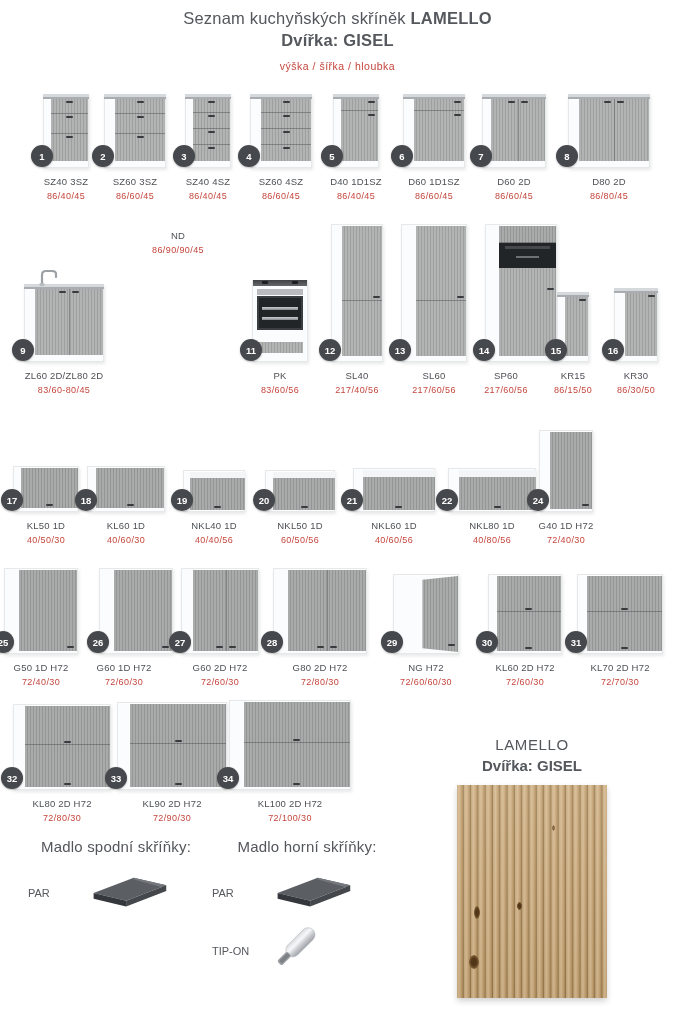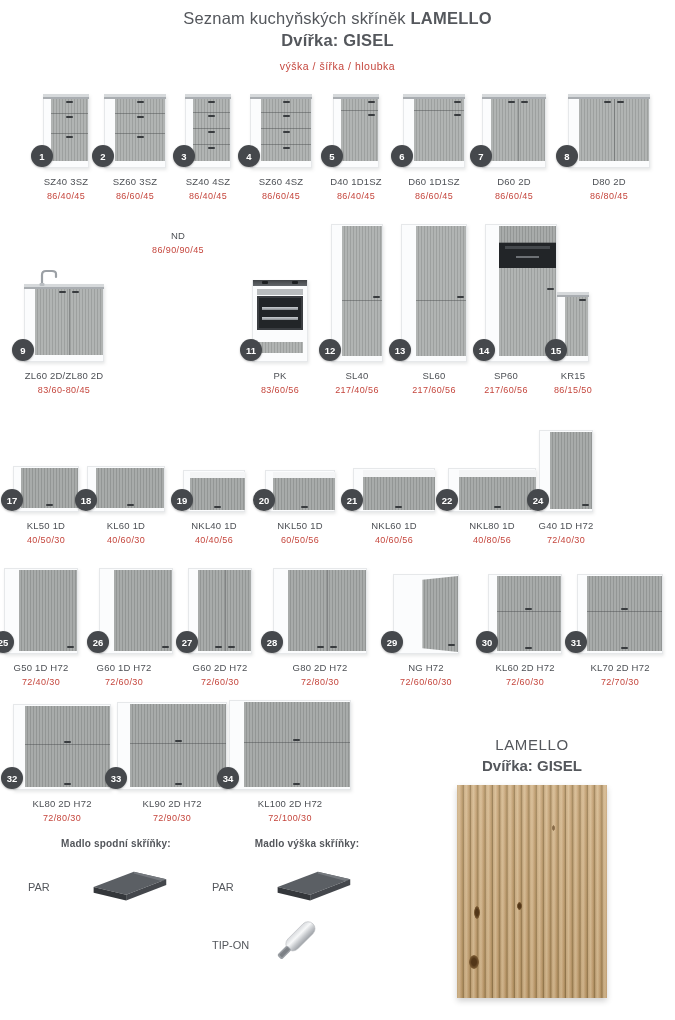--- a/index.html
+++ b/index.html
@@ -25,21 +25,21 @@
   .fl{background:repeating-linear-gradient(90deg,#b1b4b3 0 2px,#9da09f 2px 3px);}
   .fl2{background:repeating-linear-gradient(90deg,#a8abaa 0 2px,#939695 2px 3px);}
   .panel{position:absolute;left:0;right:0;}
   .seam{border-bottom:1px solid rgba(70,73,76,.45);box-sizing:border-box;}
   .vseam{position:absolute;top:0;bottom:0;width:1px;background:rgba(70,73,76,.4);left:50%;}
   .h{position:absolute;width:7px;height:2px;background:#393c3f;border-radius:1px;z-index:4;}
   .badge{position:absolute;left:-12px;bottom:1px;width:22px;height:22px;border-radius:50%;
          background:#45484c;color:#fff;font-size:9.5px;font-weight:700;z-index:6;
          display:flex;align-items:center;justify-content:center;box-shadow:0 1px 2px rgba(0,0,0,.25);}
   
-  .sec-title{font-size:10px;font-weight:700;color:#53565b;letter-spacing:.2px;}
+  .sec-title{font-size:15px;font-weight:400;color:#53565b;letter-spacing:.2px;}
   .handle-row{display:flex;align-items:center;margin-top:14px;}
   .par-label{font-size:11px;margin-right:16px;min-width:42px;}
   .bottom-left{position:absolute;left:28px;top:838px;width:176px;}
   .bottom-right{position:absolute;left:212px;top:838px;width:190px;}
   .bottom-left .sec-title,.bottom-right .sec-title{text-align:center;}
   
   .sample{position:absolute;left:448px;top:736px;width:168px;text-align:center;}
   .sample-brand{font-size:15px;letter-spacing:.6px;}
   .sample-door{font-size:15px;font-weight:700;margin-top:4px;}
   .wood{position:relative;margin:11px auto 0;width:150px;height:213px;
@@ -327,20 +327,34 @@
             <div class="ctop"></div>
       <div class="front fl" style="left:26%;top:5px;right:1px;bottom:6px">
               <div class="h" style="top:2px;right:2px"></div>
             </div>
             <div class="badge">15</div>
           </div>
         </div>
         <div class="name">KR15</div>
         <div class="dims">86/15/50</div>
       </div>
+      <div class="cell" style="width: 64px;">
+        <div class="imgbox" style="height: 140px;">
+          <div class="cab" style="width: 44px; height: 74px;">
+            <div class="bg"></div>
+            <div class="ctop"></div>
+      <div class="front fl" style="left:26%;top:5px;right:1px;bottom:6px">
+              <div class="h" style="top:2px;right:2px"></div>
+            </div>
+            <div class="badge">16</div>
+          </div>
+        </div>
+        <div class="name">KR30</div>
+        <div class="dims">86/30/50</div>
+      </div>
     </div>
   <div class="row" id="row2" style="top: 428px; padding-left: 8px;">
       <div class="cell" style="width: 76px;">
         <div class="imgbox" style="height: 84px;">
           <div class="cab" style="width: 66px; height: 46px;">
             <div class="bg"></div>
             <div class="front fl2" style="left:12%;top:2px;right:1px;bottom:4px">
               <div class="h" style="left:50%;margin-left:-3.5px;bottom:2px"></div>
             </div>
             <div class="badge">17</div>
@@ -454,21 +468,21 @@
               <div class="h" style="bottom:3px;right:3px"></div>
             </div>
             <div class="badge">26</div>
           </div>
         </div>
         <div class="name">G60 1D H72</div>
         <div class="dims">72/60/30</div>
       </div>
       <div class="cell" style="width: 100px;">
         <div class="imgbox" style="height: 92px;">
-          <div class="cab" style="width: 64px; height: 86px;">
+          <div class="cab" style="width: 78px; height: 86px;">
             <div class="bg"></div>
             <div class="front fl2" style="left:16%;top:2px;right:1px;bottom:3px">
               <div class="vseam"></div>
       <div class="h" style="bottom:3px;left:50%;margin-left:-10px"></div>
       <div class="h" style="bottom:3px;left:50%;margin-left:3px"></div>
             </div>
             <div class="badge">27</div>
           </div>
         </div>
         <div class="name">G60 2D H72</div>
@@ -602,21 +616,21 @@
       <svg width="86" height="48" viewBox="0 0 90 50">
         <polygon points="8,25 50,9 84,17 42,33" fill="#5b5f64"></polygon>
         <polygon points="50,9 84,17 80,19 50,11" fill="#75797e"></polygon>
         <polygon points="42,33 84,17 84,23 42,39" fill="#44474c"></polygon>
         <polygon points="8,25 42,33 42,39 8,31" fill="#34373b"></polygon>
       </svg>
     </div>
   </div>
 
   <div class="bottom-right">
-    <div class="sec-title">Madlo výška skříňky:</div>
+    <div class="sec-title">Madlo horní skříňky:</div>
     <div class="handle-row">
       <span class="par-label">PAR</span>
       <svg width="86" height="48" viewBox="0 0 90 50">
         <polygon points="8,25 50,9 84,17 42,33" fill="#5b5f64"></polygon>
         <polygon points="50,9 84,17 80,19 50,11" fill="#75797e"></polygon>
         <polygon points="42,33 84,17 84,23 42,39" fill="#44474c"></polygon>
         <polygon points="8,25 42,33 42,39 8,31" fill="#34373b"></polygon>
       </svg>
     </div>
     <div class="handle-row" style="margin-top:6px;">

